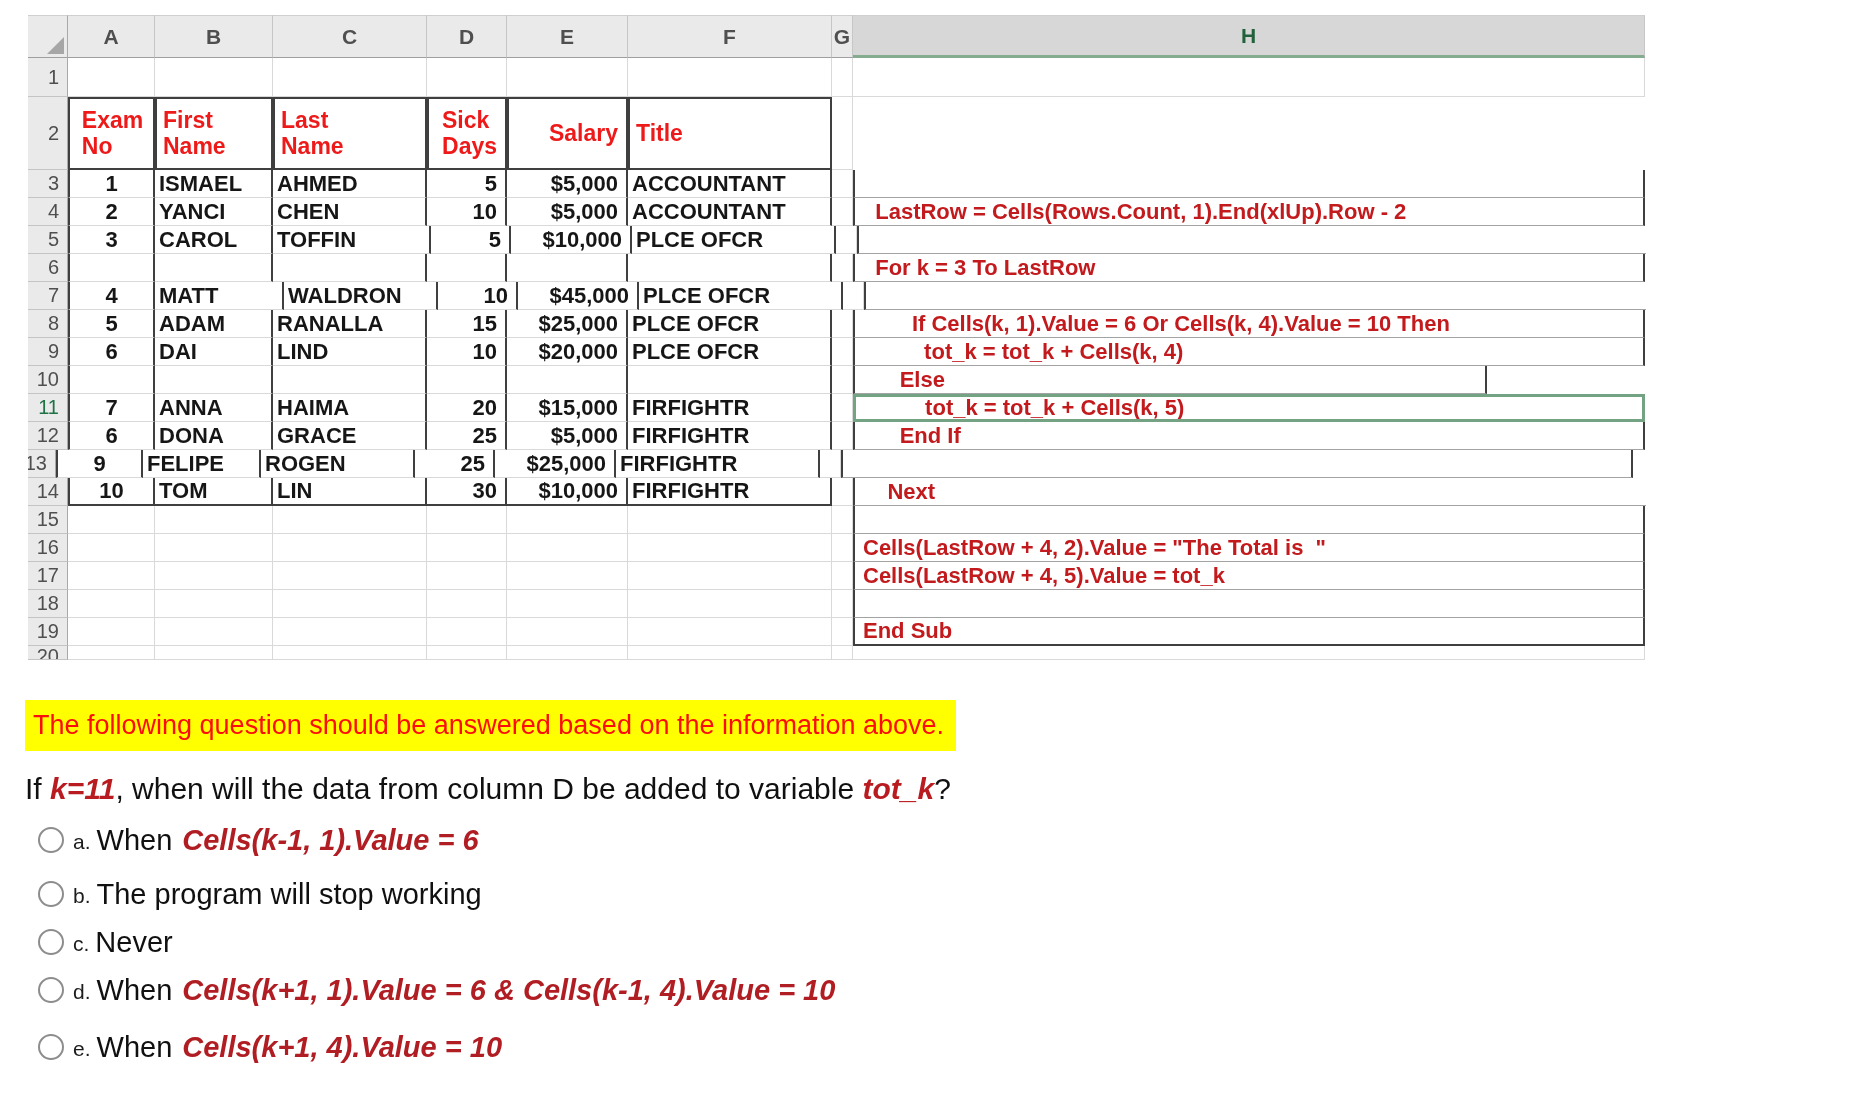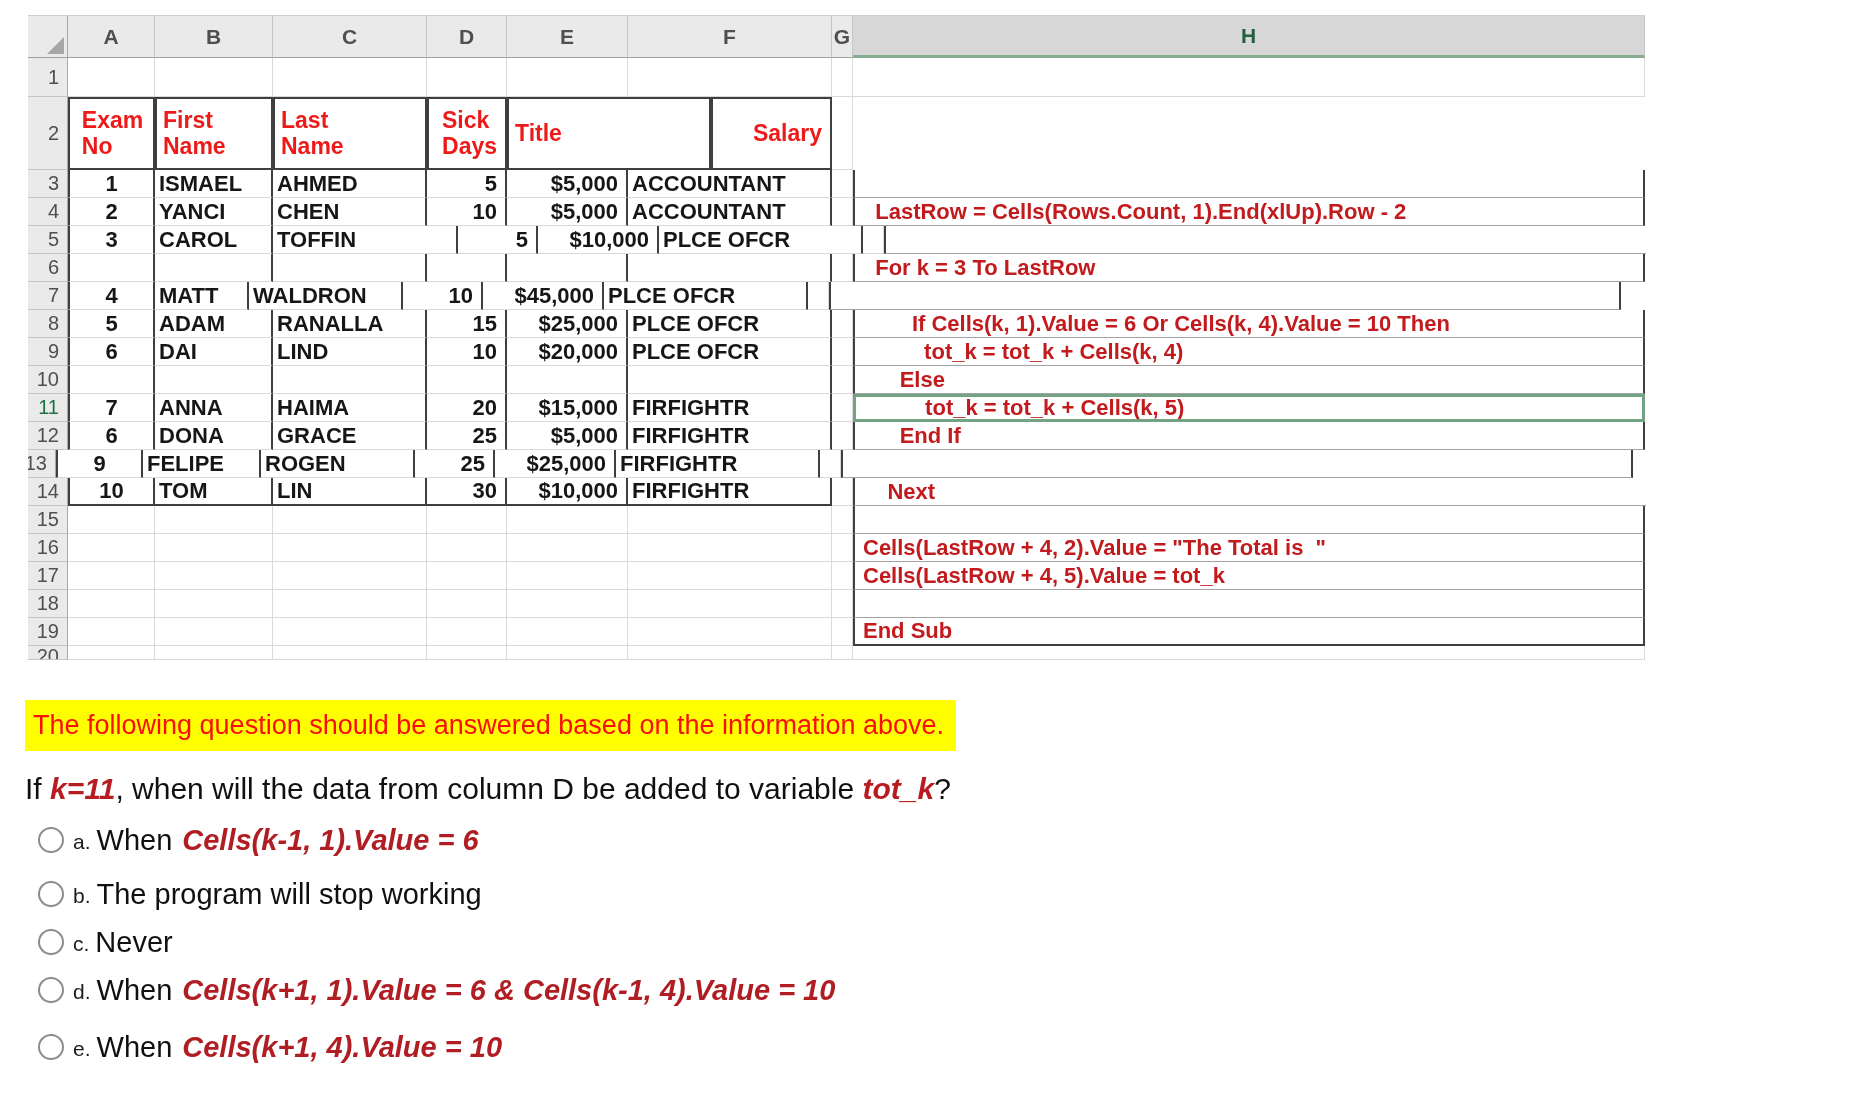--- a/index.html
+++ b/index.html
@@ -82,22 +82,22 @@
       <div class="s-row" style="height: 73px;">
         <div class="s-rowhdr" style="width: 40px;">2</div>
         <div class="s-cell ta-c hcell" style="width: 87px;">Exam
 No</div>
         <div class="s-cell hcell" style="width: 118px;">First
 Name</div>
         <div class="s-cell hcell" style="width: 154px;">Last
 Name</div>
         <div class="s-cell ta-r hcell" style="width: 80px;">Sick
 Days</div>
+        <div class="s-cell ta-r hcell" style="width: 121px;">Salary</div>
         <div class="s-cell hcell" style="width: 204px;">Title</div>
-        <div class="s-cell ta-r hcell" style="width: 121px;">Salary</div>
         <div class="s-cell" style="width: 21px;"></div>
       </div>
       <div class="s-row" style="height: 28px;">
         <div class="s-rowhdr" style="width: 40px;">3</div>
         <div class="s-cell ta-c tcell tleft" style="width: 87px;">1</div>
         <div class="s-cell tcell" style="width: 118px;">ISMAEL</div>
         <div class="s-cell tcell" style="width: 154px;">AHMED</div>
         <div class="s-cell ta-r tcell" style="width: 80px;">5</div>
         <div class="s-cell ta-r tcell" style="width: 121px;">$5,000</div>
         <div class="s-cell tcell" style="width: 204px;">ACCOUNTANT</div>
@@ -112,42 +112,42 @@
         <div class="s-cell ta-r tcell" style="width: 80px;">10</div>
         <div class="s-cell ta-r tcell" style="width: 121px;">$5,000</div>
         <div class="s-cell tcell" style="width: 204px;">ACCOUNTANT</div>
         <div class="s-cell" style="width: 21px;"></div>
         <div class="s-cell vcell" style="width: 792px;">  LastRow = Cells(Rows.Count, 1).End(xlUp).Row - 2</div>
       </div>
       <div class="s-row" style="height: 28px;">
         <div class="s-rowhdr" style="width: 40px;">5</div>
         <div class="s-cell ta-c tcell tleft" style="width: 87px;">3</div>
         <div class="s-cell tcell" style="width: 118px;">CAROL</div>
-        <div class="s-cell tcell" style="width: 185px;">TOFFIN</div>
+        <div class="s-cell tcell" style="width: 158px;">TOFFIN</div>
         <div class="s-cell ta-r tcell" style="width: 80px;">5</div>
         <div class="s-cell ta-r tcell" style="width: 121px;">$10,000</div>
         <div class="s-cell tcell" style="width: 204px;">PLCE OFCR</div>
         <div class="s-cell" style="width: 21px;"></div>
         <div class="s-cell vcell" style="width: 792px;"></div>
       </div>
       <div class="s-row" style="height: 28px;">
         <div class="s-rowhdr" style="width: 40px;">6</div>
         <div class="s-cell ta-c tcell tleft" style="width: 87px;"></div>
         <div class="s-cell tcell" style="width: 118px;"></div>
         <div class="s-cell tcell" style="width: 154px;"></div>
         <div class="s-cell ta-r tcell" style="width: 80px;"></div>
         <div class="s-cell ta-r tcell" style="width: 121px;"></div>
         <div class="s-cell tcell" style="width: 204px;"></div>
         <div class="s-cell" style="width: 21px;"></div>
         <div class="s-cell vcell" style="width: 792px;">  For k = 3 To LastRow</div>
       </div>
       <div class="s-row" style="height: 28px;">
         <div class="s-rowhdr" style="width: 40px;">7</div>
         <div class="s-cell ta-c tcell tleft" style="width: 87px;">4</div>
-        <div class="s-cell tcell" style="width: 94px;">MATT</div>
+        <div class="s-cell tcell" style="width: 129px;">MATT</div>
         <div class="s-cell tcell" style="width: 154px;">WALDRON</div>
         <div class="s-cell ta-r tcell" style="width: 80px;">10</div>
         <div class="s-cell ta-r tcell" style="width: 121px;">$45,000</div>
         <div class="s-cell tcell" style="width: 204px;">PLCE OFCR</div>
         <div class="s-cell" style="width: 21px;"></div>
         <div class="s-cell vcell" style="width: 792px;"></div>
       </div>
       <div class="s-row" style="height: 28px;">
         <div class="s-rowhdr" style="width: 40px;">8</div>
         <div class="s-cell ta-c tcell tleft" style="width: 87px;">5</div>
@@ -172,21 +172,21 @@
       </div>
       <div class="s-row" style="height: 28px;">
         <div class="s-rowhdr" style="width: 40px;">10</div>
         <div class="s-cell ta-c tcell tleft" style="width: 87px;"></div>
         <div class="s-cell tcell" style="width: 118px;"></div>
         <div class="s-cell tcell" style="width: 154px;"></div>
         <div class="s-cell ta-r tcell" style="width: 80px;"></div>
         <div class="s-cell ta-r tcell" style="width: 121px;"></div>
         <div class="s-cell tcell" style="width: 204px;"></div>
         <div class="s-cell" style="width: 21px;"></div>
-        <div class="s-cell vcell" style="width: 792px;">      Else</div>
+        <div class="s-cell vcell" style="width: 634px;">      Else</div>
       </div>
       <div class="s-row" style="height: 28px;">
         <div class="s-rowhdr sel" style="width: 40px;">11</div>
         <div class="s-cell ta-c tcell tleft" style="width: 87px;">7</div>
         <div class="s-cell tcell" style="width: 118px;">ANNA</div>
         <div class="s-cell tcell" style="width: 154px;">HAIMA</div>
         <div class="s-cell ta-r tcell" style="width: 80px;">20</div>
         <div class="s-cell ta-r tcell" style="width: 121px;">$15,000</div>
         <div class="s-cell tcell" style="width: 204px;">FIRFIGHTR</div>
         <div class="s-cell" style="width: 21px;"></div>

